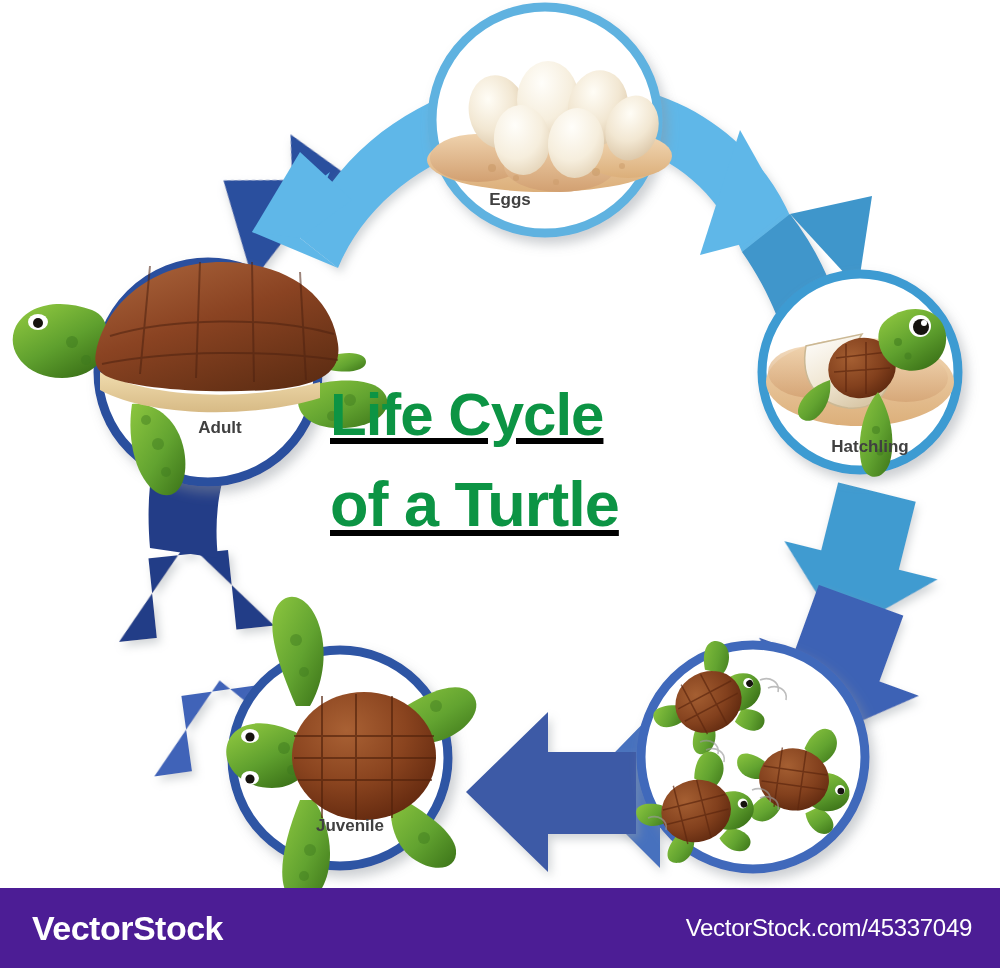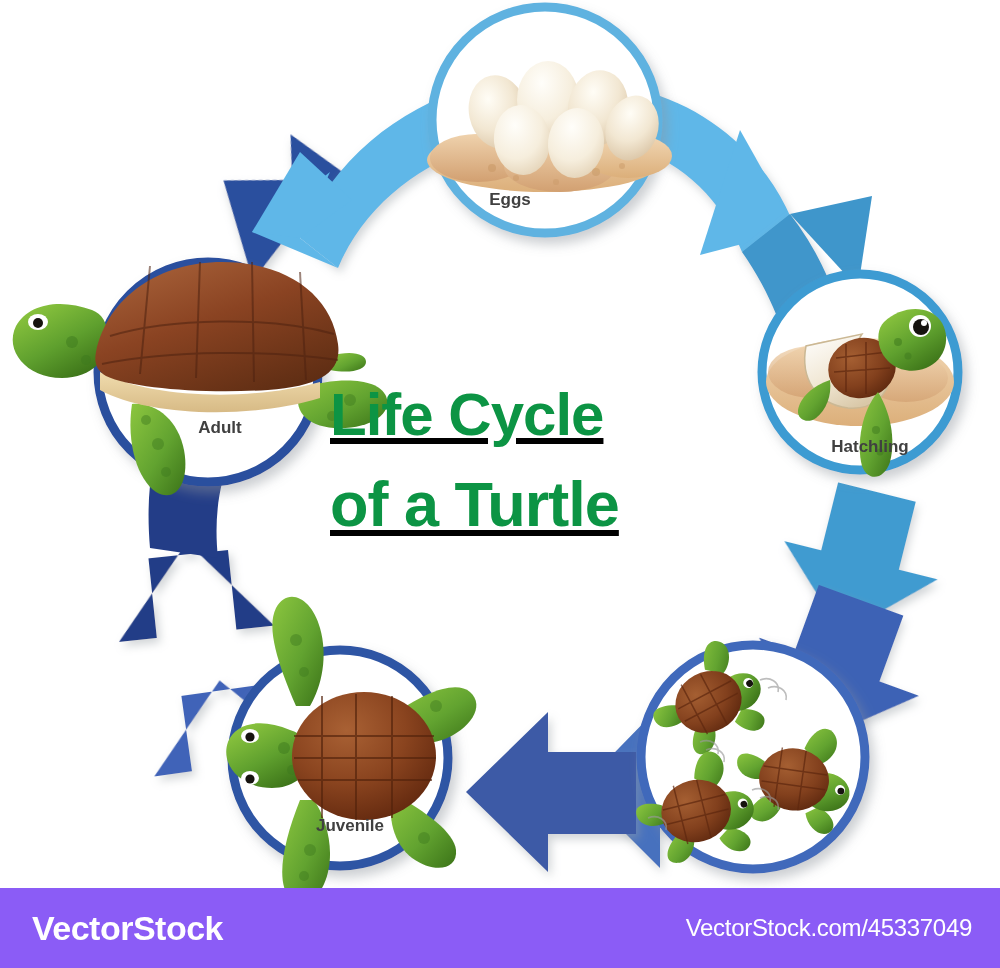--- a/index.html
+++ b/index.html
@@ -379,18 +379,18 @@
       <div class="title-line title-l2" style="color: rgb(12, 148, 68); margin-top: 28px;">of a Turtle</div>
     </div>
 
     <div class="stage-label lbl-eggs">Eggs</div>
     <div class="stage-label lbl-juvenile">Juvenile</div>
     <div class="stage-label lbl-hatchling">Hatchling</div>
     <div class="stage-label lbl-adult">Adult</div>
 
   </div>
 
-  <div id="watermark" style="background: #8b5cf6;">
+  <div id="watermark" style="background: #4c1d95;">
     <div id="wm-brand" style="color: rgb(255, 255, 255);">VectorStock</div>
     <div id="wm-url" style="color: rgb(255, 255, 255);">VectorStock.com/45337049</div>
   </div>
 
 </div>
 
 </body></html>

